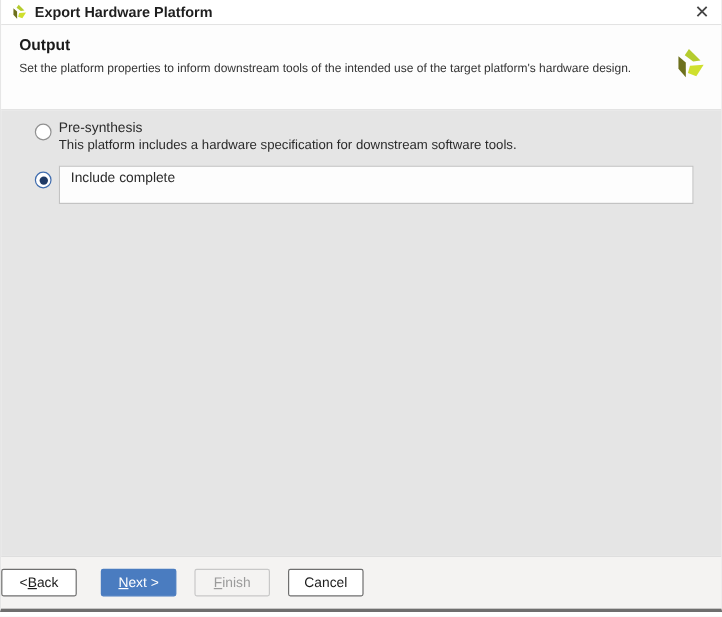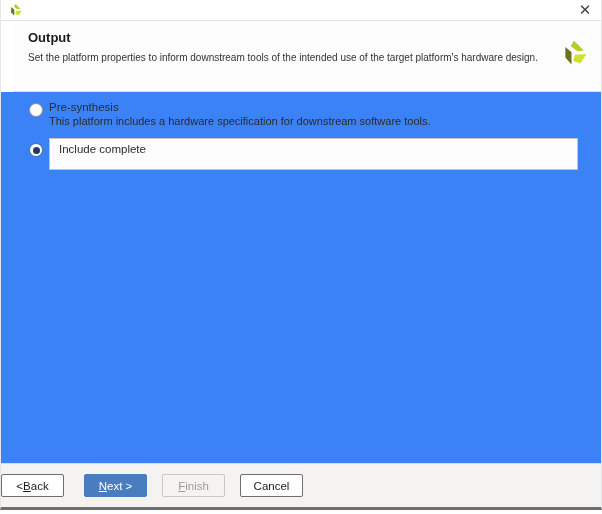--- a/index.html
+++ b/index.html
@@ -32,41 +32,41 @@
   .titlebar .title-text { font-size: 12px; font-weight: bold; color: #1f1f1f; }
   .close-btn {
     margin-left: auto;
     width: 20px; height: 18px;
     display: flex; align-items: center; justify-content: center;
     font-size: 15px; color: #444444;
     cursor: default;
   }
   
   .header {
-    position: absolute; left: 12px; top: 21px; right: 0; height: 71px;
+    position: absolute; left: 0; top: 21px; right: 0; height: 71px;
     background: #fdfdfd;
     border-bottom: 1px solid #dcdcdc;
     box-sizing: border-box;
   }
   .header .hdr-title {
     position: absolute; left: 15px; top: 9px;
     font-size: 13px; font-weight: bold; color: #1b1b1b;
   }
   .header .hdr-subtitle {
     position: absolute; left: 15px; top: 31px; right: 60px;
     font-size: 10px; color: #333333;
   }
   .header .logo-lg {
     position: absolute; right: 12px; top: 16px;
     width: 28px; height: 32px;
   }
   
   .content {
     position: absolute; left: 0; top: 92px; right: 0; bottom: 44px;
-    background: #3b82f6;
+    background: #e5e5e5;
     text-decoration: underline;
   }
   .radio {
     position: absolute;
     width: 12px; height: 12px;
     border-radius: 50%;
     background: #ffffff;
     border: 1px solid #919191;
     box-sizing: content-box;
   }
@@ -135,20 +135,21 @@
 <body>
 
 <div class="window">
 
   <div class="titlebar">
     <svg class="logo-sm" viewBox="0 0 32 32">
       <polygon points="15,2 26,13 19,14 11,8" fill="#b5cc2e"></polygon>
       <polygon points="5,9 12,15 12,29 5,21" fill="#6d701d"></polygon>
       <polygon points="16,18 29,17 22,28 14,25" fill="#cfe02e"></polygon>
     </svg>
+    <span class="title-text">Export Hardware Platform</span>
     <div class="close-btn">✕</div>
   </div>
 
   <div class="header">
     <div class="hdr-title">Output</div>
     <div class="hdr-subtitle">Set the platform properties to inform downstream tools of the intended use of the target platform's hardware design.</div>
     <svg class="logo-lg" viewBox="0 0 32 32">
       <polygon points="15,2 26,13 19,14 11,8" fill="#b5cc2e"></polygon>
       <polygon points="5,9 12,15 12,29 5,21" fill="#6d701d"></polygon>
       <polygon points="16,18 29,17 22,28 14,25" fill="#cfe02e"></polygon>

